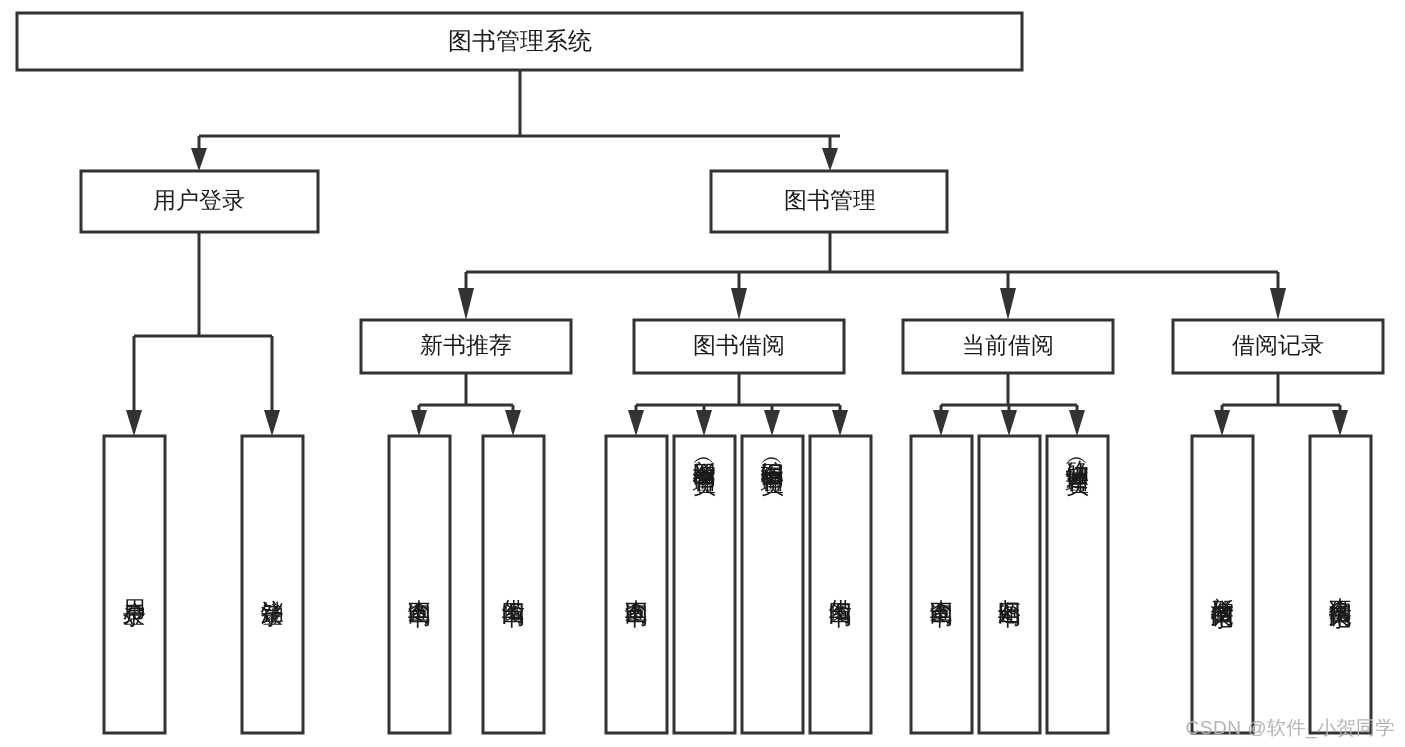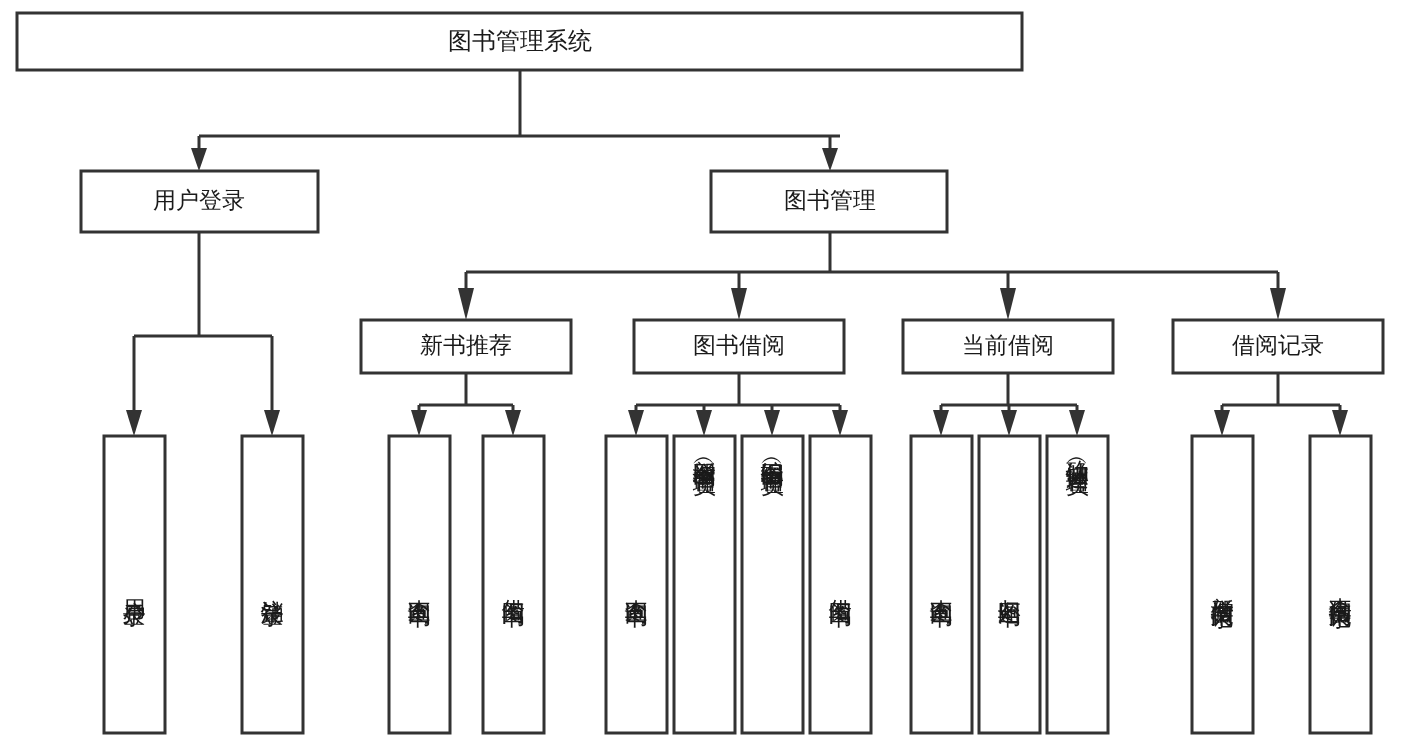--- a/index.html
+++ b/index.html
@@ -243,14 +243,15 @@
     <span class="vlabel">确认归还（管理员）</span>
   </div>
 
   <div class="vlabel-wrap" style="left:1192px; top:436px; width:61px; height:297px;">
     <span class="vlabel">新增借阅记录</span>
   </div>
   <div class="vlabel-wrap" style="left:1310px; top:436px; width:61px; height:297px;">
     <span class="vlabel">查询借阅记录</span>
   </div>
 
+  <div class="watermark">CSDN @软件_小贺同学</div>
 
 </div>
 
 </body></html>

